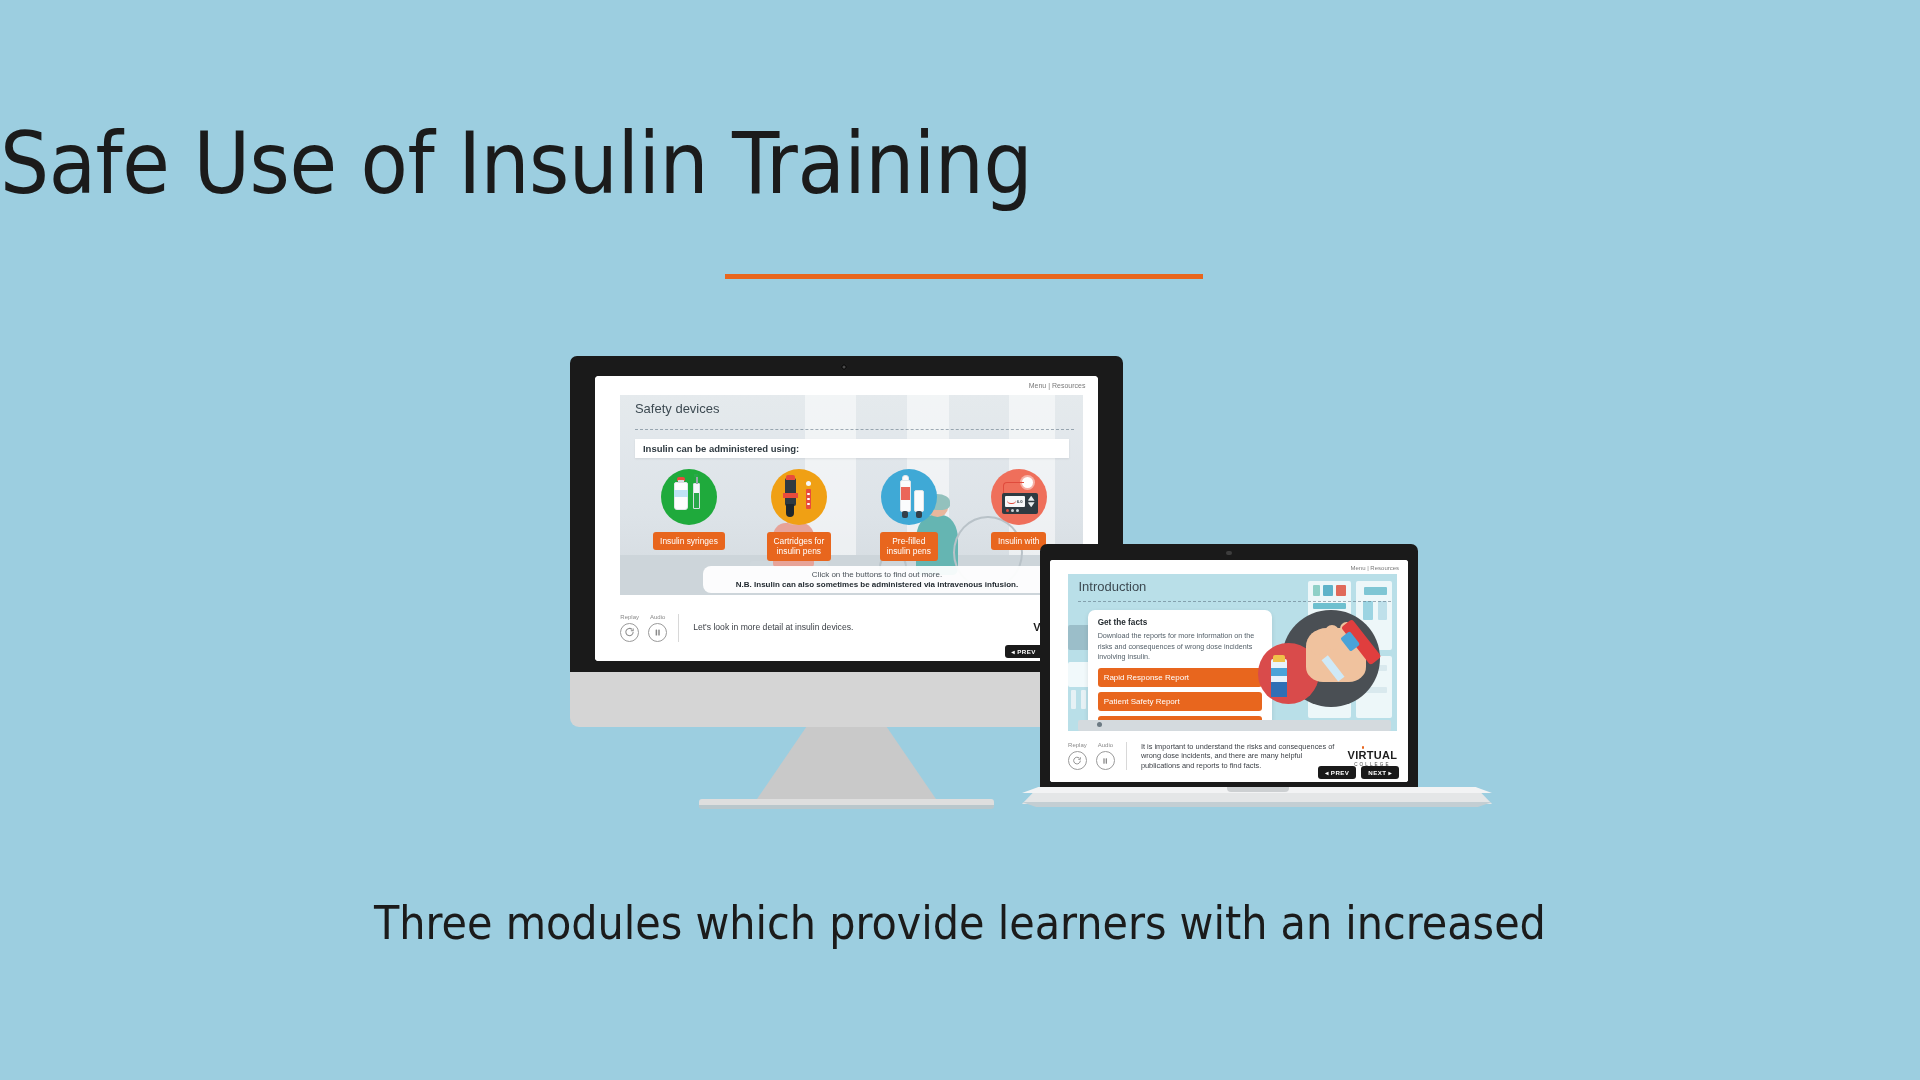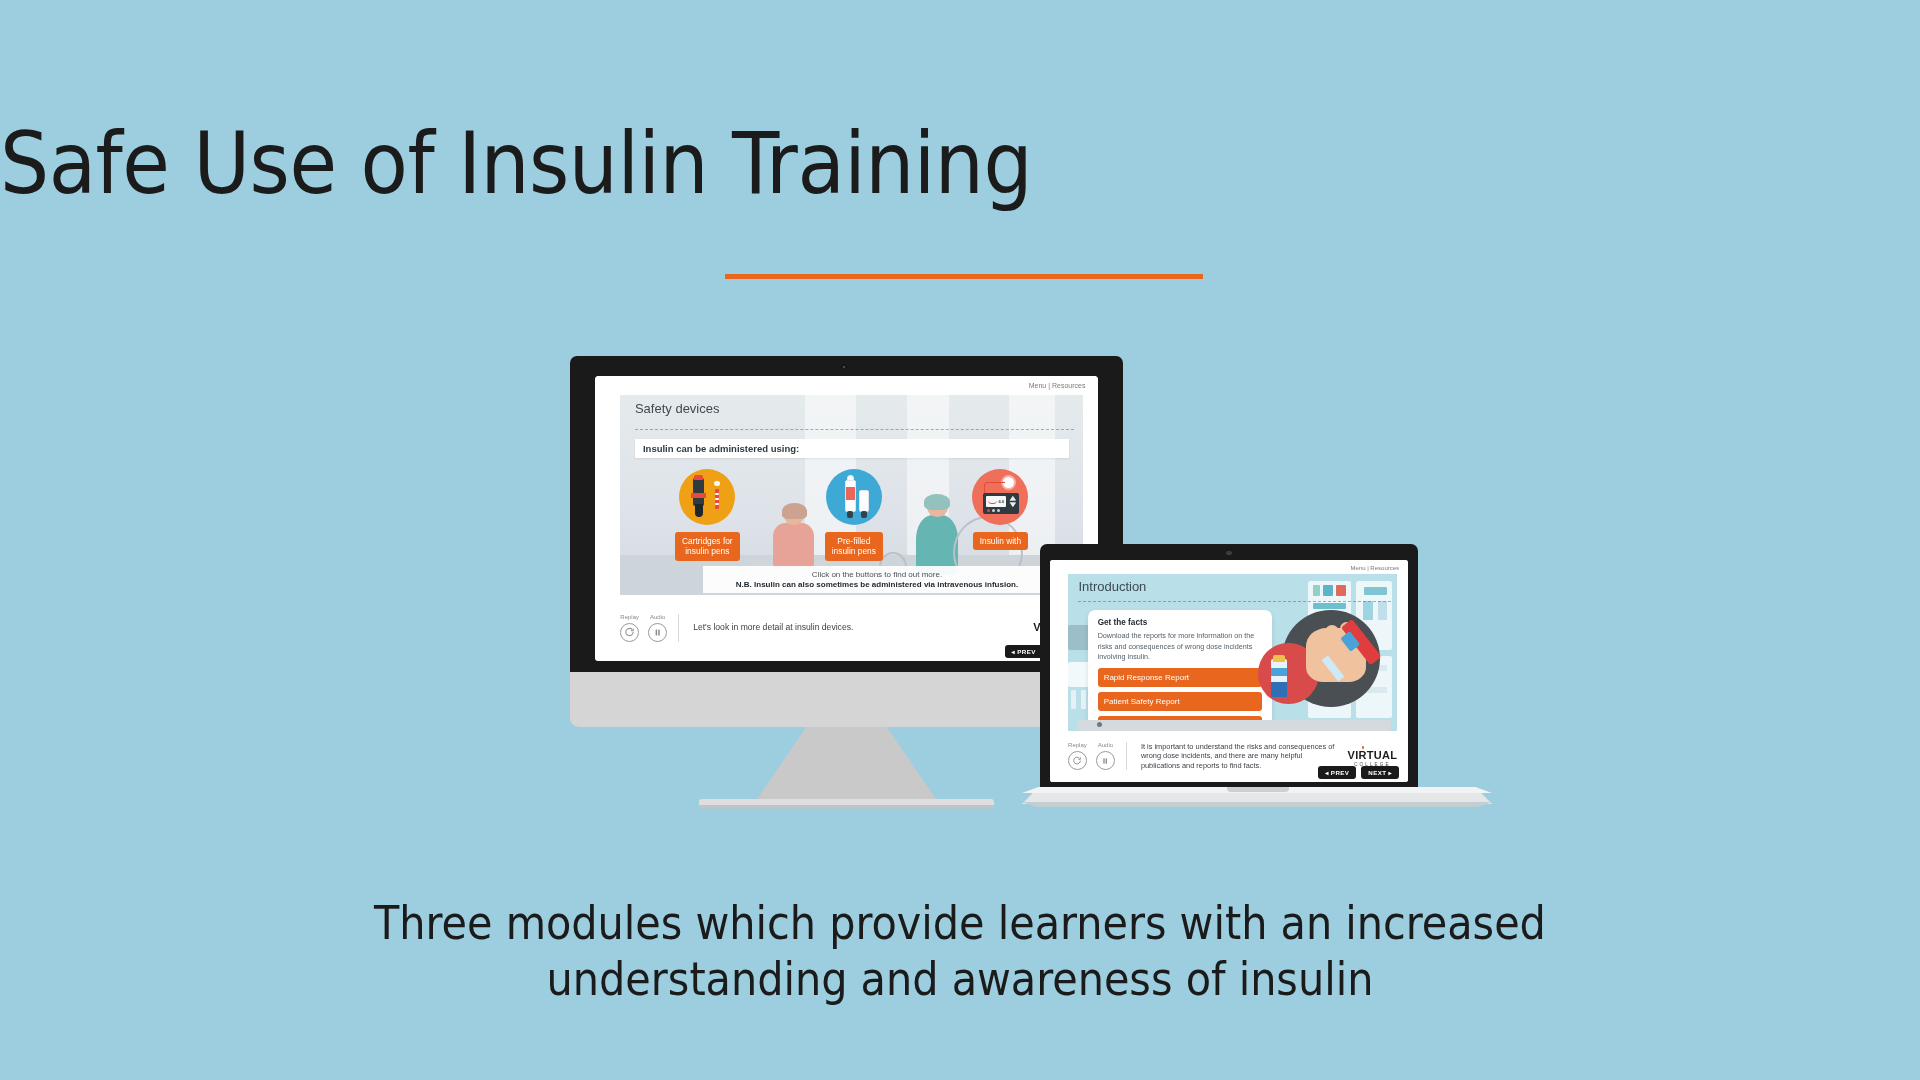--- a/index.html
+++ b/index.html
@@ -182,21 +182,21 @@
     margin-top: 7px;
     background: #e8661e; color: #fff;
     font-size: 8.4px; line-height: 1.25; text-align: center;
     padding: 4px 7px; border-radius: 3px;
     font-weight: 500;
     white-space: pre-line;
   }
   .note {
     position: absolute; left: 18%; right: 7%; bottom: 1%;
     background: rgba(255,255,255,.93);
-    text-align: center; padding: 4px 6px; border-radius: 0;
+    text-align: center; padding: 4px 6px; border-radius: 8px;
   }
   .note-l1 { font-size: 8px; color: #4a5259; }
   .note-l2 { font-size: 8px; color: #1e262c; font-weight: 700; margin-top: 1px; }
 
   
   .player {
     position: absolute; left: 0; right: 0; bottom: 0; height: 23%;
     background: #fff;
     display: flex; align-items: center;
     padding: 0 3% 0 5%;
@@ -310,20 +310,33 @@
                 <div class="cor-wheel" style="left:56%;bottom:6%;width:6%;padding-bottom:6%;height:0;"></div>
               </div>
 
               <div class="slide-title">Safety devices</div>
               <div class="slide-rule"></div>
 
               <div class="banner">Insulin can be administered using:</div>
 
               <div class="icon-row">
 
+                <div class="icon-col">
+                  <div class="icon-circle" style="background:#1faa3c">
+                    <div class="v-bottle" style="left:13px;top:13px;width:14px;height:28px;"></div>
+                    <div class="v-bottle-cap" style="left:16px;top:8px;width:8px;height:4px;"></div>
+                    <div class="v-bottle-neck" style="left:17px;top:11px;width:6px;height:3px;"></div>
+                    <div class="v-bottle-lbl" style="left:13px;top:21px;width:14px;height:7px;"></div>
+                    <div class="v-syr-barrel" style="left:32px;top:14px;width:7px;height:26px;"></div>
+                    <div class="v-syr-plunger" style="left:33px;top:24px;width:5px;height:15px;"></div>
+                    <div class="v-syr-needle" style="left:35px;top:7px;width:1.6px;height:8px;"></div>
+                    <div class="v-syr-plunger" style="left:33.5px;top:5px;width:4px;height:3px;"></div>
+                  </div>
+                  <div class="icon-label">Insulin syringes</div>
+                </div>
 
                 <div class="icon-col">
                   <div class="icon-circle" style="background:#f0a014">
                     <div class="v-pen-body" style="left:14px;top:9px;width:11px;height:28px;"></div>
                     <div class="v-pen-acc" style="left:15px;top:6px;width:9px;height:5px;border-radius:2px 2px 0 0;"></div>
                     <div class="v-pen-acc" style="left:12px;top:24px;width:15px;height:5px;"></div>
                     <div class="v-pen-cap" style="left:15.5px;top:35px;width:8px;height:13px;border-radius:0 0 4px 4px;"></div>
                     <div class="v-pen-acc" style="left:35px;top:12px;width:5.5px;height:5.5px;border-radius:50%;background:#f6f8f9;"></div>
                     <div class="v-cart" style="left:35.5px;top:20px;width:4.5px;height:20px;background:#e84b3c;"></div>
                     <div class="v-cart" style="left:36px;top:24px;width:3.5px;height:2px;background:#fff;"></div>
@@ -532,16 +545,15 @@
       <div class="laptop-base"></div>
       <div class="laptop-base-top"></div>
       <div class="laptop-notch"></div>
       <div class="laptop-base-shadow"></div>
     </div>
 
   </div>
 
   <div class="subtitle">
     <div>Three modules which provide learners with an increased</div>
-    <div>understanding and awareness of insulin</div>
   </div>
 
 </div>
 
 </body></html>

